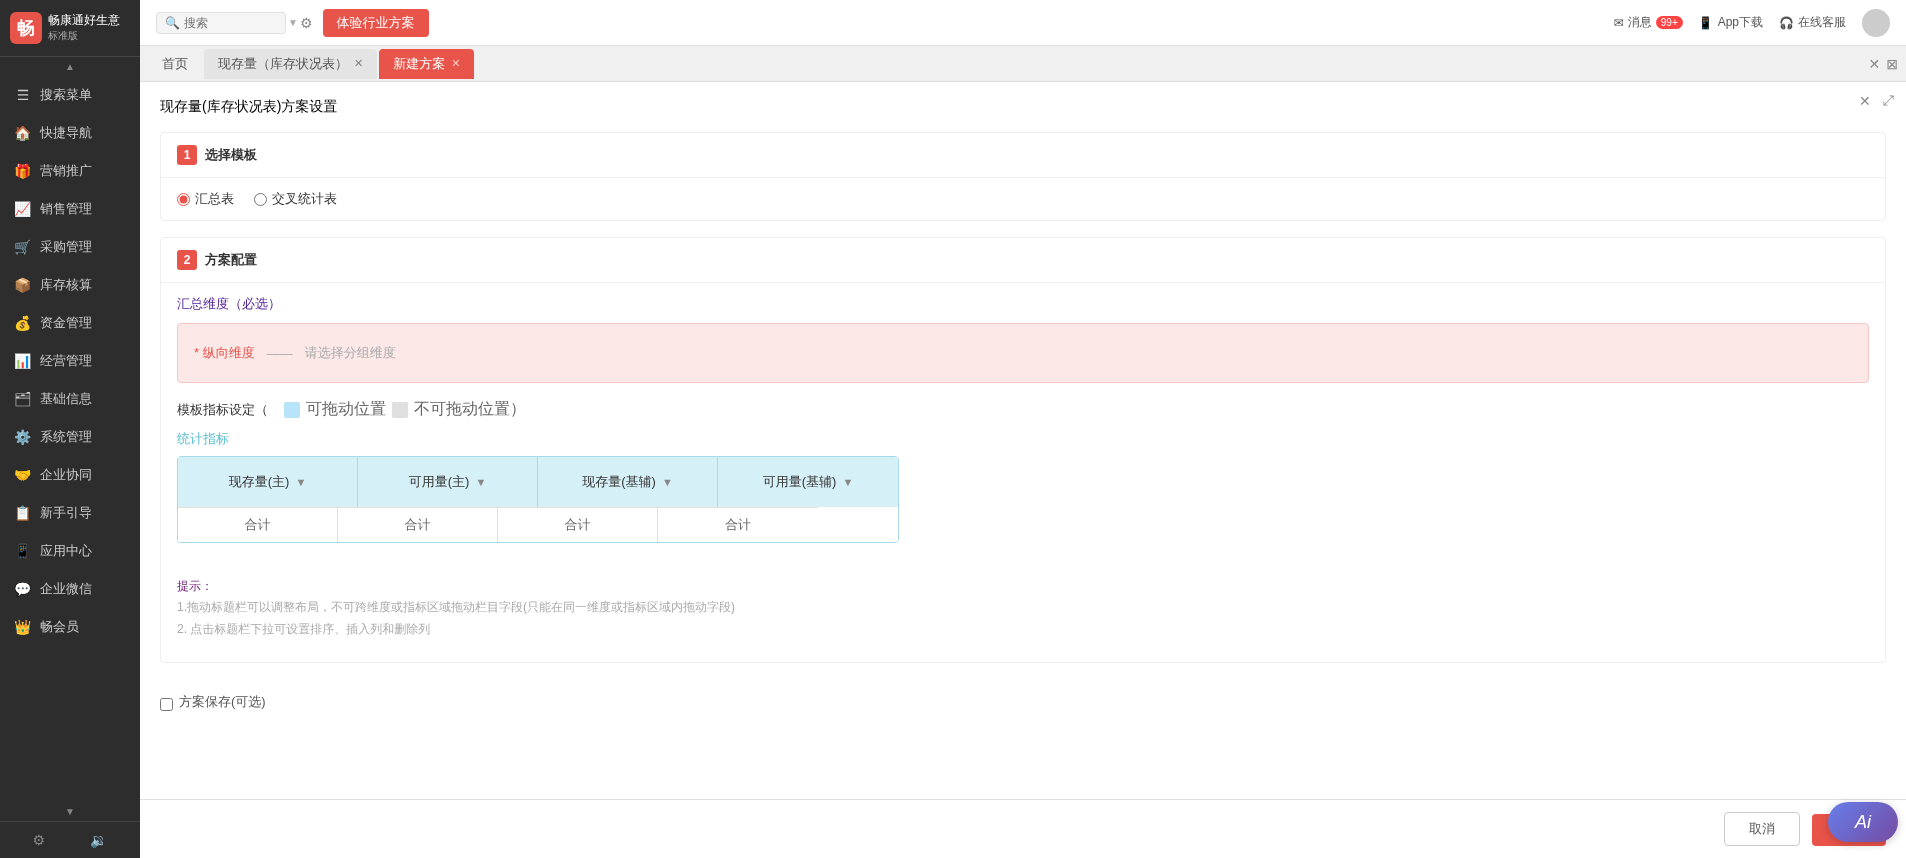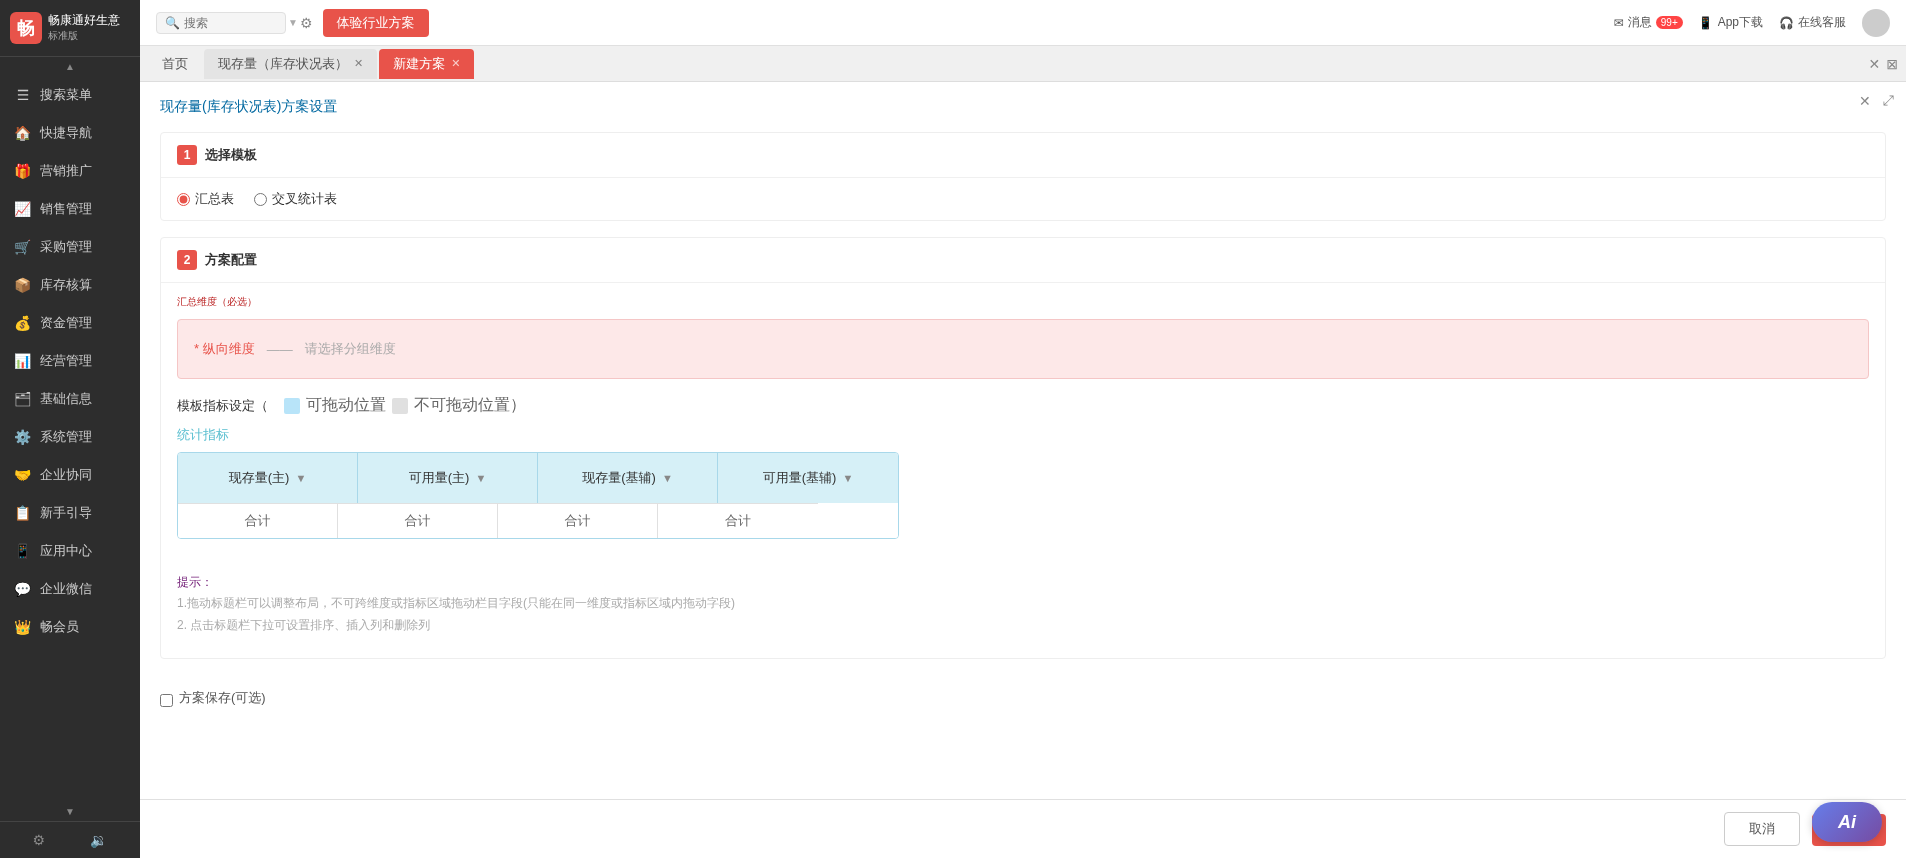--- a/index.html
+++ b/index.html
@@ -174,21 +174,21 @@
     
     .content {
       flex: 1;
       overflow-y: auto;
       background: #fff;
       padding: 16px 20px;
       position: relative;
     }
     .page-title {
       font-size: 14px;
-      color: #0369a1;
+      color: #000000;
       margin-bottom: 16px;
     }
 
     
     .section {
       border: 1px solid #eee;
       border-radius: 4px;
       margin-bottom: 16px;
       background: #fff;
     }
@@ -227,22 +227,22 @@
       gap: 5px;
       cursor: pointer;
       font-size: 13px;
       color: #333;
     }
     .radio-item input[type="radio"] { accent-color: #e8534a; }
 
     
     .plan-config { padding: 12px 16px; }
     .config-label {
-      font-size: 10px;
-      color: #b91c1c;
+      font-size: 13px;
+      color: #4c1d95;
       margin-bottom: 10px;
     }
     .dimension-area {
       background: #fde8e8;
       border: 1px solid #f5c6c6;
       border-radius: 4px;
       padding: 20px 16px;
       display: flex;
       align-items: center;
       gap: 12px;
@@ -394,31 +394,31 @@
       cursor: pointer;
       color: #888;
       font-size: 14px;
       padding: 2px 4px;
     }
 
     
     .ai-float {
       position: fixed;
       bottom: 16px;
-      right: 24px;
+      right: 8px;
       width: 70px;
       height: 40px;
       background: linear-gradient(135deg, #667eea, #764ba2);
       border-radius: 20px;
       display: flex;
       align-items: center;
       justify-content: center;
       color: #fff;
       font-size: 18px;
-      font-weight: bold;
+      font-weight: normal;
       cursor: pointer;
       box-shadow: 0 2px 8px rgba(0,0,0,0.2);
       font-style: italic;
     }
   </style>
 </head>
 <body>
 
 <div class="sidebar">
   <div class="sidebar-logo">

